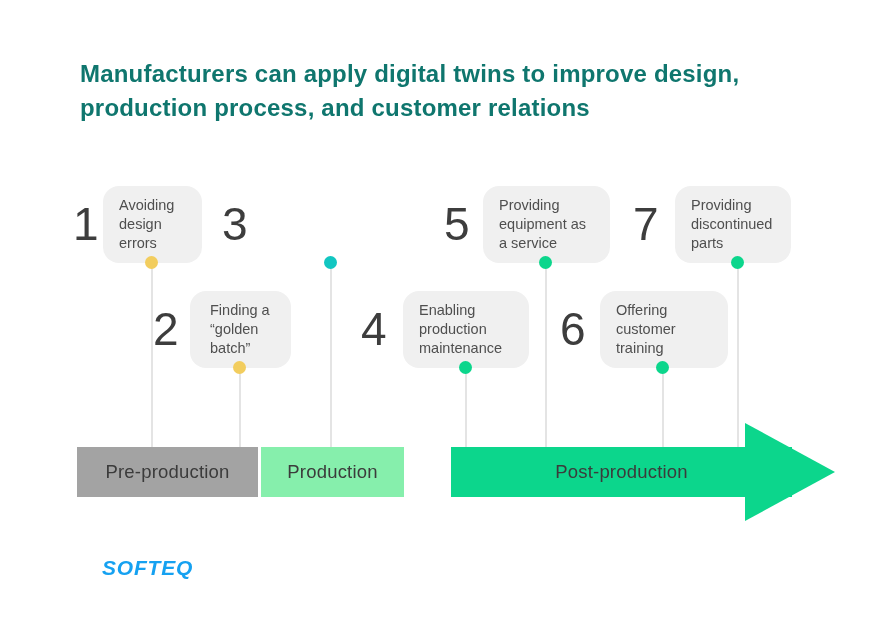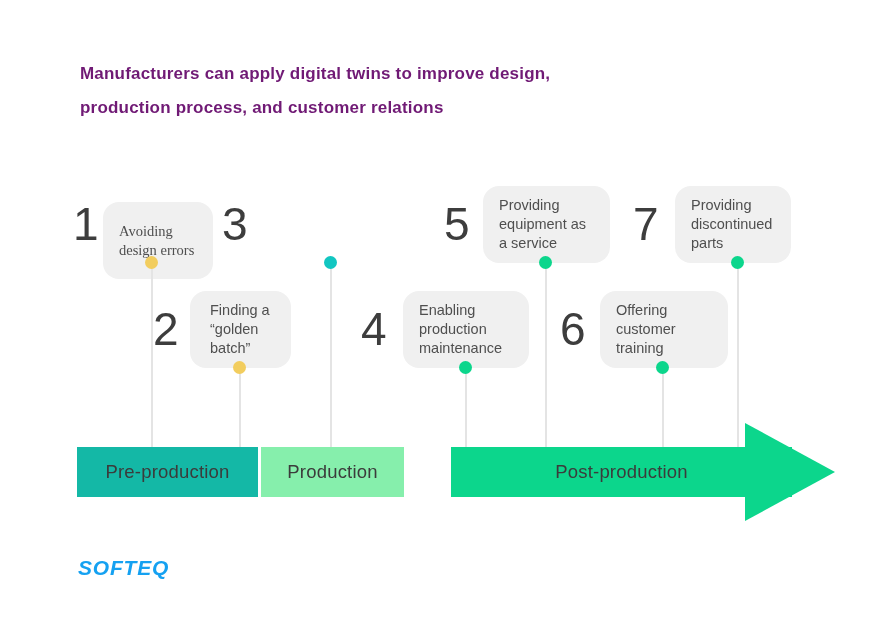--- a/index.html
+++ b/index.html
@@ -12,24 +12,24 @@
     height: 626px;
     background: #ffffff;
     overflow: hidden;
   }
 
   .title {
     position: absolute;
     left: 80px;
     top: 57px;
     width: 720px;
-    font-size: 17px;
+    font-size: 24px;
     font-weight: 700;
     line-height: 34px;
-    color: #701a75;
+    color: #0f766e;
     letter-spacing: 0.2px;
   }
 
   .num {
     position: absolute;
     font-size: 46px;
     font-weight: 400;
     color: #3d3d3d;
     line-height: 48px;
   }
@@ -107,21 +107,21 @@
 <body>
 
 <div class="canvas">
 
   <div class="title">
     <div>Manufacturers can apply digital twins to improve design,</div>
     <div>production process, and customer relations</div>
   </div>
 
   <div class="num" style="left:73px; top:200px;">1</div>
-  <div class="card" style="left:103px; top:202px; width:110px;font-family:Liberation Serif, serif;">
+  <div class="card" style="left:103px; top:186px; width:99px;">
     <span>Avoiding design errors</span>
   </div>
   <div class="cline" style="left:151px; top:263px; height:184px;"></div>
   <div class="dot" style="left: 145px; top: 256px; background-color: rgb(242, 205, 94);"></div>
 
   <div class="num" style="left:153px; top:305px;">2</div>
   <div class="card" style="left:190px; top:291px; width:101px;padding-left:20px;">
     <span>Finding a “golden batch”</span>
   </div>
   <div class="cline" style="left:239px; top:368px; height:79px;"></div>
@@ -152,26 +152,26 @@
   <div class="cline" style="left:662px; top:368px; height:79px;"></div>
   <div class="dot" style="left: 656px; top: 361px; background-color: rgb(12, 214, 140);"></div>
 
   <div class="num" style="left:633px; top:200px;">7</div>
   <div class="card" style="left:675px; top:186px; width:116px;">
     <span>Providing discontinued parts</span>
   </div>
   <div class="cline" style="left:737px; top:263px; height:184px;"></div>
   <div class="dot" style="left: 731px; top: 256px; background-color: rgb(12, 214, 140);"></div>
 
-  <div class="seg" style="left: 77px; width: 181px; background-color: #14b8a6; justify-content: center;">
+  <div class="seg" style="left: 77px; width: 181px; background-color: #a3a3a3; justify-content: center;">
     <span>Pre-production</span>
   </div>
   <div class="seg" style="left: 261px; width: 143px; background-color: #86efac;">
     <span>Production</span>
   </div>
   <div class="seg" style="left: 404px; width: 341px; background-color: rgb(12, 214, 140); margin-left: 47px;">
     <span>Post-production</span>
   </div>
   <div class="arrow-head" style="border-left-color: rgb(12, 214, 140);"></div>
 
-  <div class="logo" style="color: rgb(21, 161, 241);">SOFTEQ</div>
+  <div class="logo" style="color: rgb(21, 161, 241); margin-left: 24px;">SOFTEQ</div>
 
 </div>
 
 </body></html>

